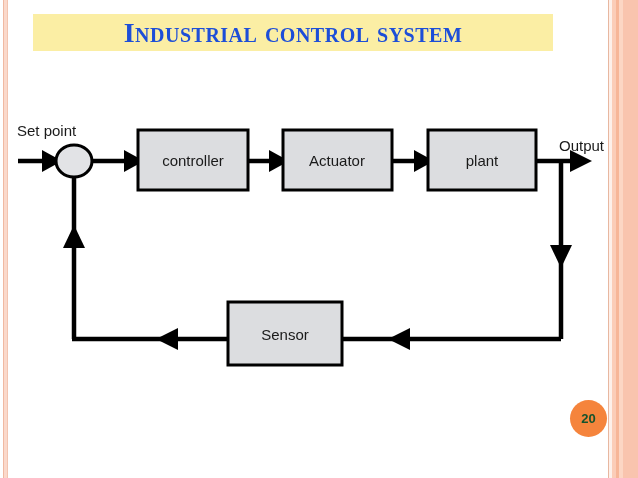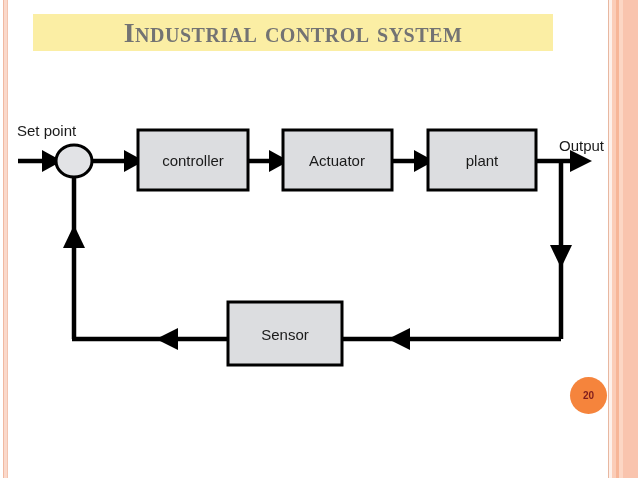--- a/index.html
+++ b/index.html
@@ -51,21 +51,21 @@
     width: 520px;
     height: 37px;
     display: flex;
     align-items: center;
     justify-content: center;
     font-family: "Liberation Serif", serif;
     font-variant: small-caps;
     font-weight: bold;
     font-size: 28px;
     letter-spacing: 0.5px;
-    color: #737373;
+    color: #1d4ed8;
     white-space: nowrap;
   }
 
   
   #diagram {
     position: absolute;
     left: 0;
     top: 0;
   }
   .blk-rect {
@@ -95,31 +95,31 @@
   .side-label {
     font-family: "Liberation Sans", sans-serif;
     font-size: 15px;
     fill: #1a1a1a;
   }
 
   
   #page-badge {
     position: absolute;
     left: 570px;
-    top: 377px;
+    top: 400px;
     width: 37px;
     height: 37px;
     border-radius: 50%;
     background: #f5843c;
     display: flex;
     align-items: center;
     justify-content: center;
-    color: #7f1d1d;
+    color: #14532d;
     font-family: "Liberation Sans", sans-serif;
-    font-size: 10px;
+    font-size: 13px;
     font-weight: bold;
   }
 </style>
 </head>
 <body>
 
 <div id="slide">
 
   <div class="stripe stripe-l1"></div>
   <div class="stripe stripe-l2"></div>

